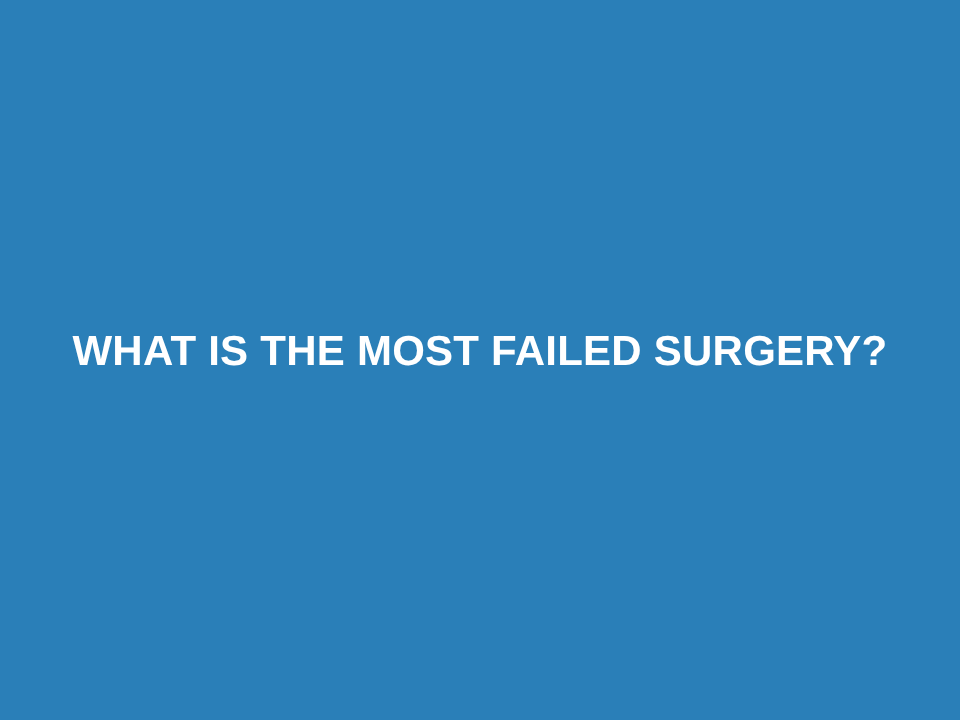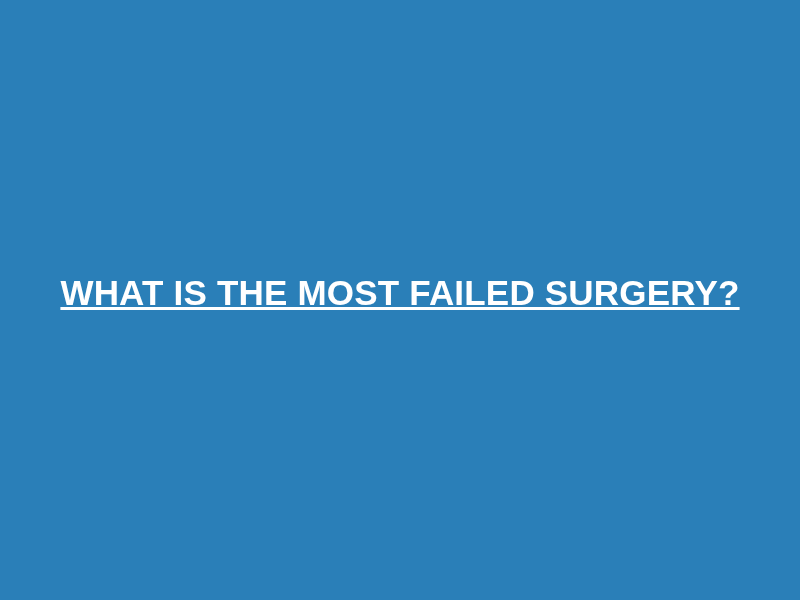--- a/index.html
+++ b/index.html
@@ -43,21 +43,20 @@
     margin: 0;
     color: #ffffff;
     font-family: "Liberation Sans", sans-serif;
     font-size: 40px;
     font-weight: 700;
     line-height: 1.12;
     letter-spacing: 0.2px;
     text-align: center;
     text-transform: uppercase;
     white-space: nowrap;
-    text-decoration: underline;
     -webkit-font-smoothing: antialiased;
   }
 </style>
 </head>
 <body>
 
 <div class="banner" style="background-color: rgb(42, 127, 184);">
 
   <div class="headline-wrap">
 

